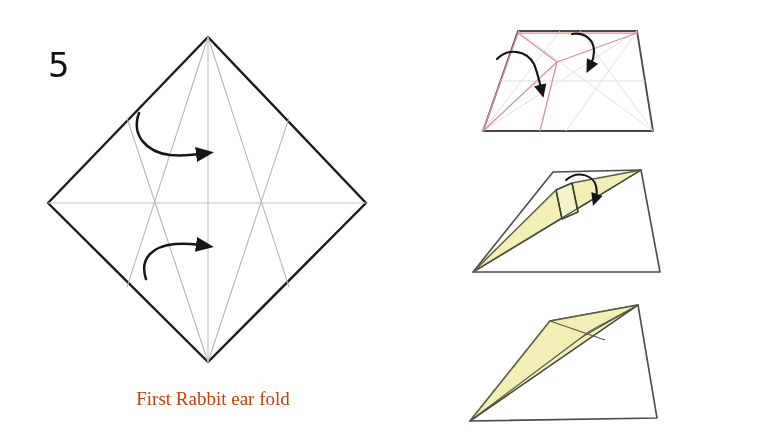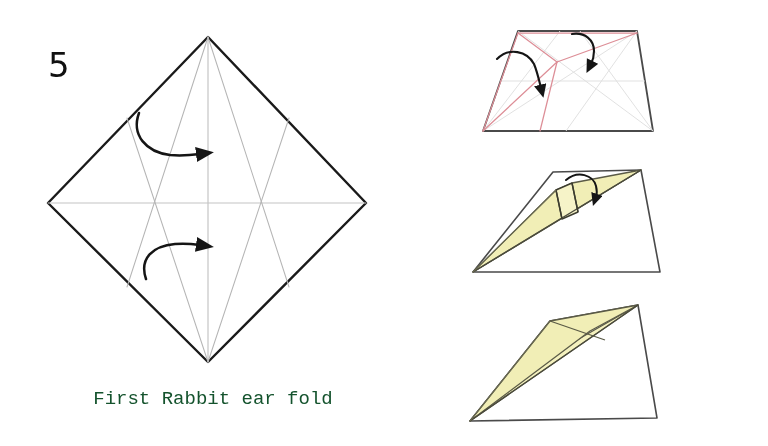--- a/index.html
+++ b/index.html
@@ -11,22 +11,22 @@
   #stage{position:absolute;left:0;top:0;width:768px;height:446px;}
   #stage svg{display:block;}
   .step-num{
     position:absolute;left:48px;top:48px;
     font-size:34px;line-height:1;color:#111111;
     font-family:"DejaVu Sans","Liberation Sans",sans-serif;
     letter-spacing:0px;
   }
   .caption{
     position:absolute;left:48px;top:388px;width:330px;
-    text-align:center;font-size:19px;color:#14532d;
-    font-family:Liberation Mono, monospace;
+    text-align:center;font-size:19px;color:#c2410c;
+    font-family:Liberation Serif, serif;
   }
 </style>
 </head>
 <body>
 
 <div id="stage">
 <svg width="768" height="446" viewBox="0 0 768 446" xmlns="http://www.w3.org/2000/svg">
   <defs>
     <marker id="ahead" markerWidth="9" markerHeight="9" refX="1.6" refY="3" orient="auto" markerUnits="strokeWidth">
       <path d="M0,0 L0,6 L7.2,3 z" fill="#151515"></path>

